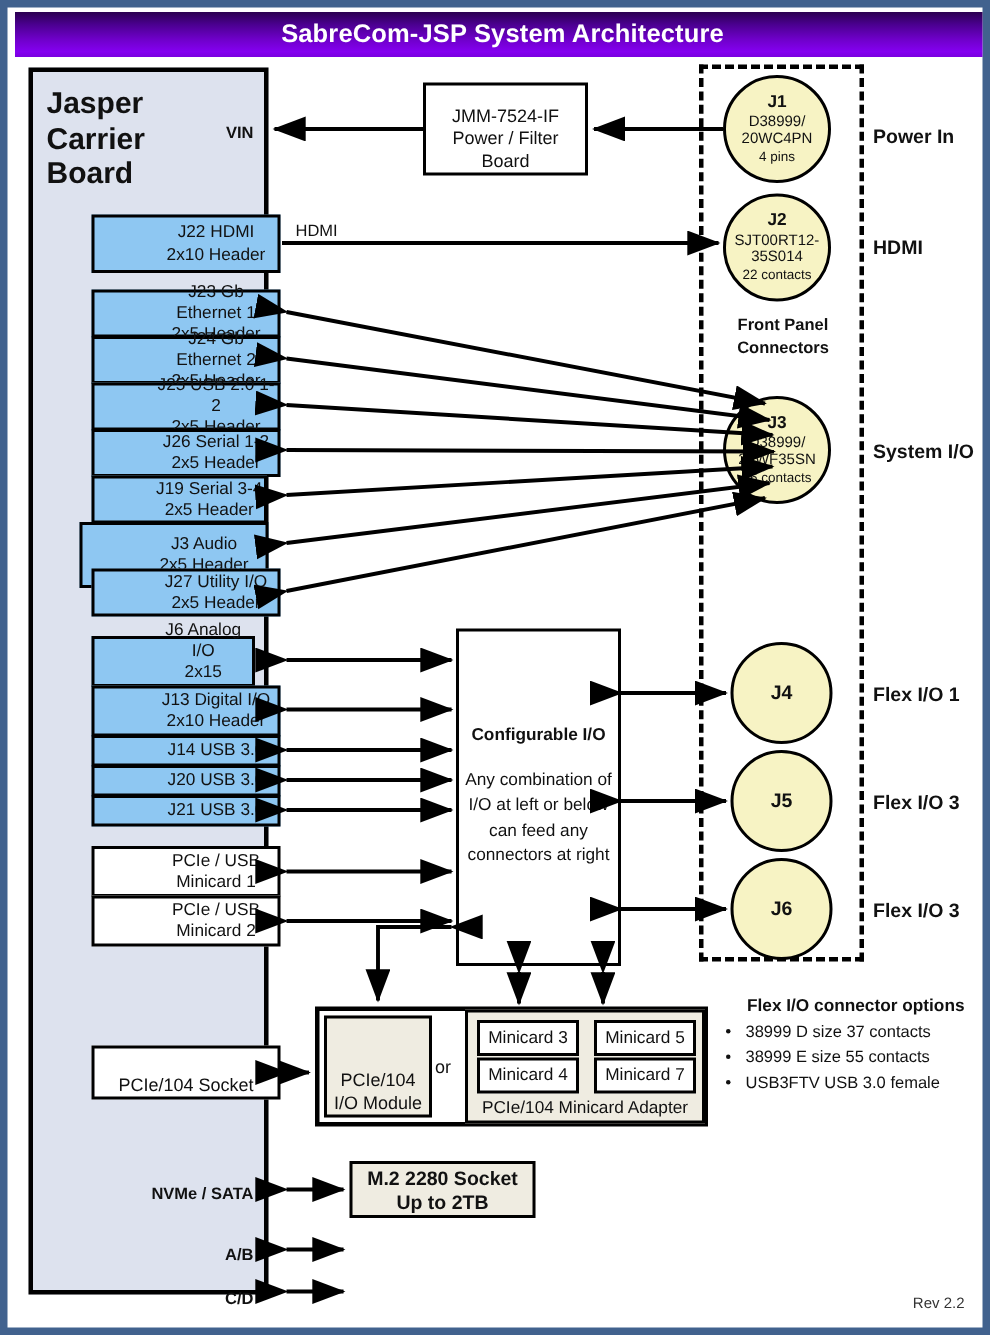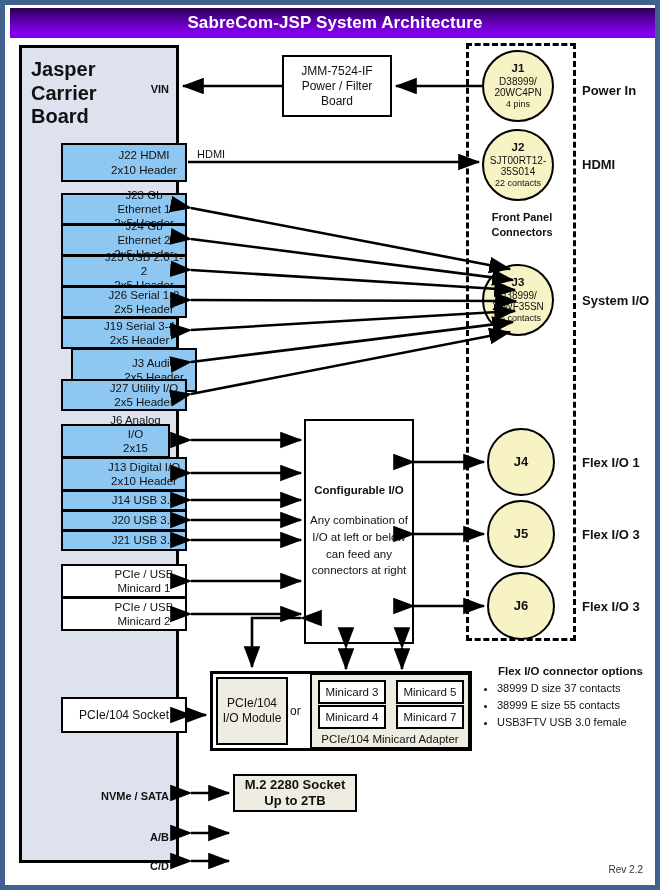--- a/index.html
+++ b/index.html
@@ -48,21 +48,21 @@
     background:#8ec7f2; border:2px solid #000; box-sizing:border-box;
     display:flex; flex-direction:column; align-items:center; justify-content:center;
     font-size:11.5px; color:#111; line-height:1.22; text-align:center;padding-left:40px;
   }
   .hdr.white{ background:#ffffff; }
   .hdr .l2{ font-size:11.5px; }
   
   .box{
     position:absolute; box-sizing:border-box;
     border:2px solid #000; background:#ffffff;
-    display:flex; flex-direction:column; align-items:center; justify-content:center;
+    display:flex; flex-direction:column; align-items:center; justify-content:flex-end;
     text-align:center; font-size:12px; color:#111; line-height:1.25;
   }
   .beige{ background:#efece1; }
   .bold{ font-weight:bold; }
   
   #fpdash{
     position:absolute; left:461px; top:38px; width:110px; height:598px;
     border:3px dashed #000; box-sizing:border-box;
   }
   
@@ -154,21 +154,21 @@
     <span class="l2">2x5 Header</span>
   </div>
   <div class="hdr" style="left:56px; top:281px; width:126px; height:32px;">
     <span>J26 Serial 1-2</span>
     <span class="l2">2x5 Header</span>
   </div>
   <div class="hdr" style="left:56px; top:312px; width:117px; height:32px;">
     <span>J19 Serial 3-4</span>
     <span class="l2">2x5 Header</span>
   </div>
-  <div class="hdr" style="left:66px; top:343px; width:126px; height:44px;align-items:center;">
+  <div class="hdr" style="left:48px; top:343px; width:126px; height:44px;align-items:center;">
     <span>J3 Audio</span>
     <span class="l2">2x5 Header</span>
   </div>
   <div class="hdr" style="left:56px; top:374px; width:126px; height:32px;">
     <span>J27 Utility I/O</span>
     <span class="l2">2x5 Header</span>
   </div>
 
   <div class="hdr" style="left:56px; top:419px; width:109px; height:34px;">
     <span>J6 Analog I/O</span>

